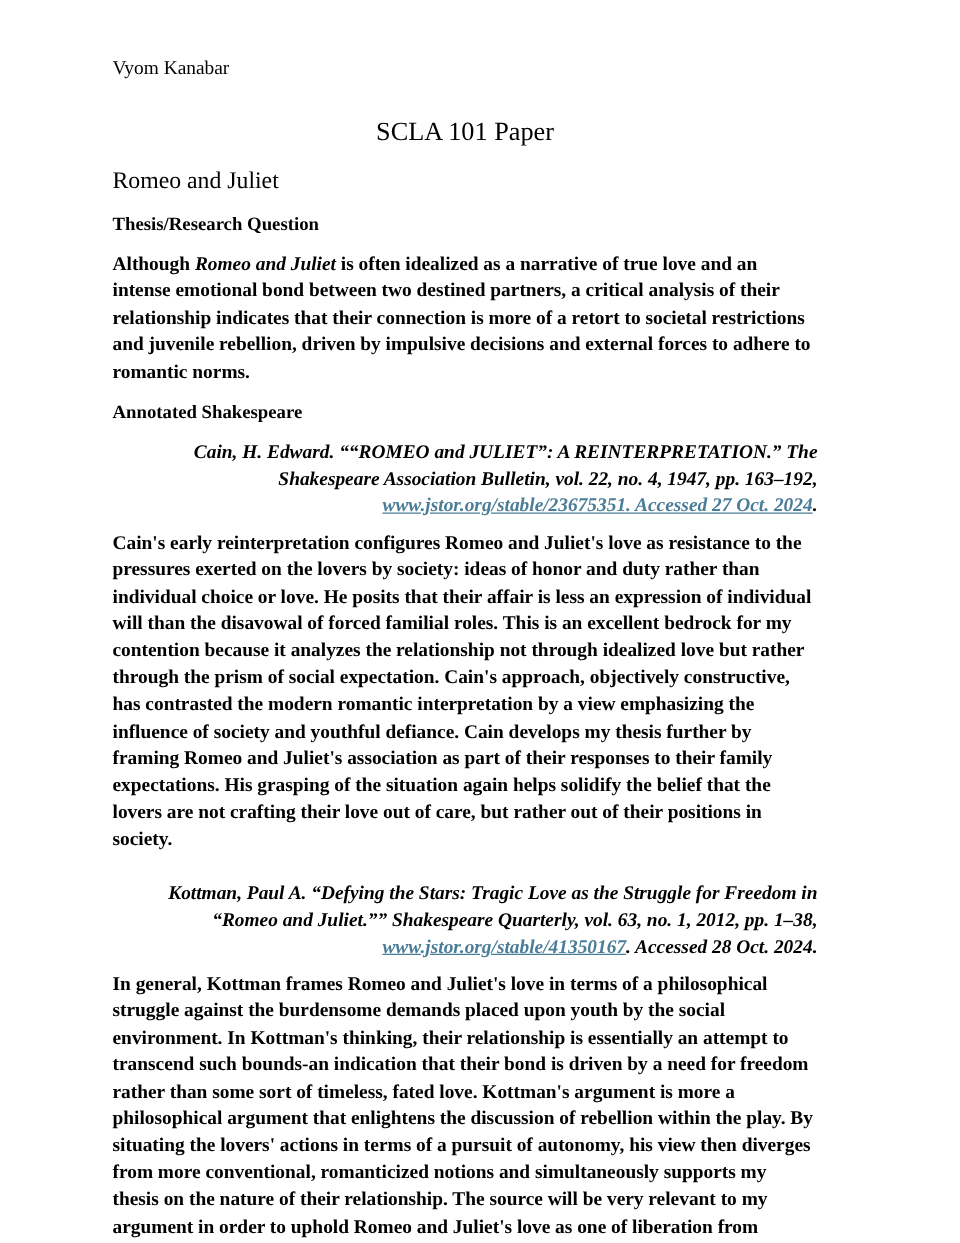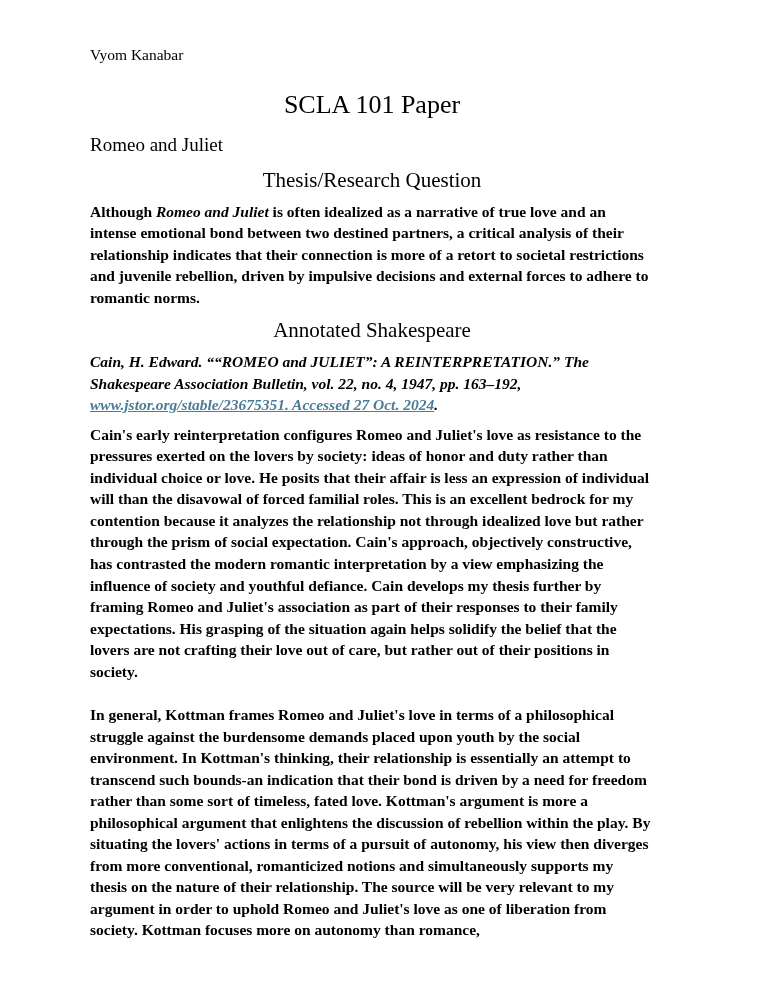--- a/index.html
+++ b/index.html
@@ -16,49 +16,49 @@
     padding: 44px 90px 0 90px;
     font-family: "Liberation Serif", "DejaVu Serif", serif;
     font-size: 15.5px;
     line-height: 1.39;
     overflow: hidden;
   }
   .author {
     margin: 0 0 26px 0;
   }
   .title {
-    font-size: 26px;
+    font-size: 21px;
     font-weight: 400;
     text-align: center;
     margin: 0 0 14px 0;
     line-height: 26px;
   }
   .subtitle {
     font-size: 19px;
     font-weight: 400;
     margin: 0 0 13px 0;
     line-height: 25px;
   }
   .heading {
-    font-size: 21px;
-    font-weight: 400;
+    font-size: 15px;
+    font-weight: 700;
     margin: 2px 0 10px 0;
     line-height: 21px;
-    text-align: center;
   }
   .para {
     margin: 0 0 12px 0;
     font-weight: bold;
   }
   .annotation {
     margin: 0 0 7px 0;
   }
   .citation {
     font-style: italic;
     margin: 0 0 8px 0;
+    text-align: right;
   }
   .italic {
     font-style: italic;
   }
   .doc-link {
     color: #4a7d97;
     text-decoration: underline;
     cursor: pointer;
   }
   .blank-line {
@@ -81,16 +81,17 @@
   <p class="para"><span>Although </span><span class="italic">Romeo and Juliet</span><span> is often idealized as a narrative of true love and an intense emotional bond between two destined partners, a critical analysis of their relationship indicates that their connection is more of a retort to societal restrictions and juvenile rebellion, driven by impulsive decisions and external forces to adhere to romantic norms.</span></p>
 
   <h3 class="heading">Annotated Shakespeare</h3>
 
   <p class="para citation"><span>Cain, H. Edward. ““ROMEO and JULIET”: A REINTERPRETATION.” The Shakespeare Association Bulletin, vol. 22, no. 4, 1947, pp. 163–192, </span><a class="doc-link" href="#">www.jstor.org/stable/23675351. Accessed 27 Oct. 2024</a><span>.</span></p>
 
   <p class="para annotation">Cain's early reinterpretation configures Romeo and Juliet's love as resistance to the pressures exerted on the lovers by society: ideas of honor and duty rather than individual choice or love. He posits that their affair is less an expression of individual will than the disavowal of forced familial roles. This is an excellent bedrock for my contention because it analyzes the relationship not through idealized love but rather through the prism of social expectation. Cain's approach, objectively constructive, has contrasted the modern romantic interpretation by a view emphasizing the influence of society and youthful defiance. Cain develops my thesis further by framing Romeo and Juliet's association as part of their responses to their family expectations. His grasping of the situation again helps solidify the belief that the lovers are not crafting their love out of care, but rather out of their positions in society.</p>
 
   <div class="blank-line"></div>
 
+  <p class="para citation"><span>Kottman, Paul A. “Defying the Stars: Tragic Love as the Struggle for Freedom in “Romeo and Juliet.”” Shakespeare Quarterly, vol. 63, no. 1, 2012, pp. 1–38, </span><a class="doc-link" href="#">www.jstor.org/stable/41350167</a><span>. Accessed 28 Oct. 2024.</span></p>
 
   <p class="para annotation">In general, Kottman frames Romeo and Juliet's love in terms of a philosophical struggle against the burdensome demands placed upon youth by the social environment. In Kottman's thinking, their relationship is essentially an attempt to transcend such bounds-an indication that their bond is driven by a need for freedom rather than some sort of timeless, fated love. Kottman's argument is more a philosophical argument that enlightens the discussion of rebellion within the play. By situating the lovers' actions in terms of a pursuit of autonomy, his view then diverges from more conventional, romanticized notions and simultaneously supports my thesis on the nature of their relationship. The source will be very relevant to my argument in order to uphold Romeo and Juliet's love as one of liberation from society. Kottman focuses more on autonomy than romance,</p>
 
 </div>
 
 </body></html>

